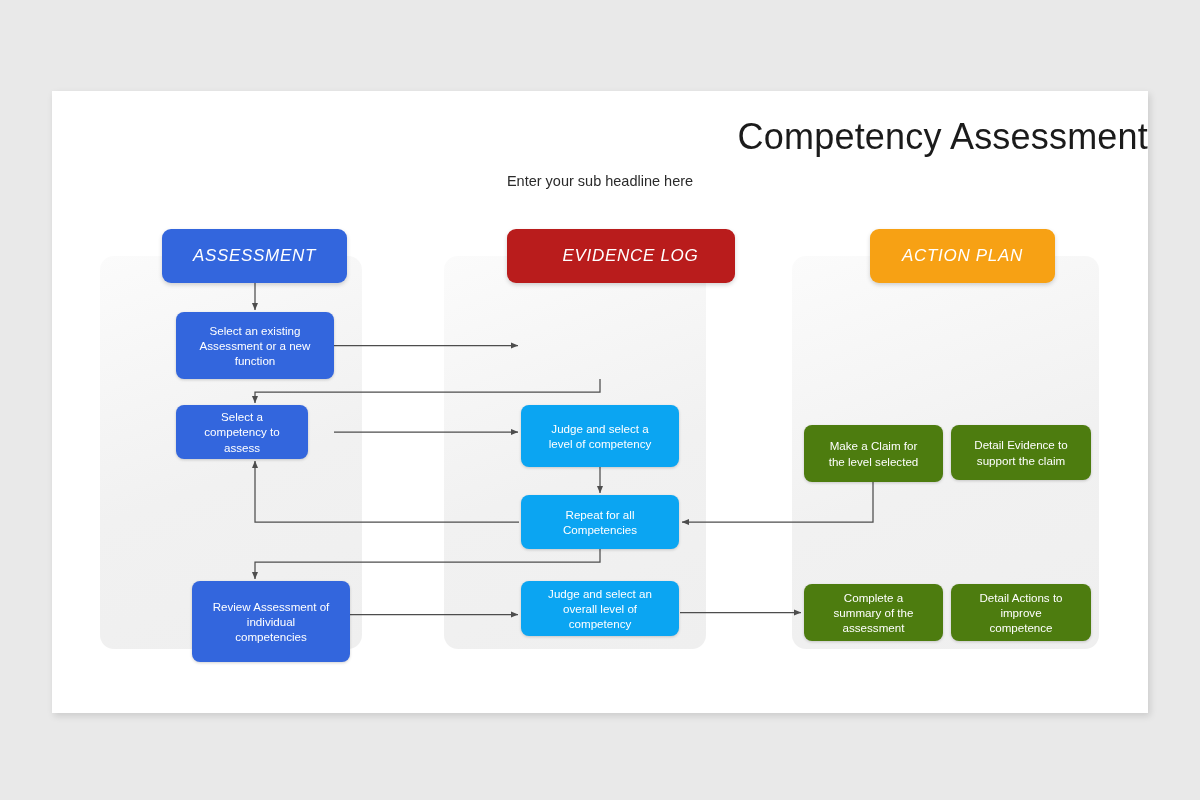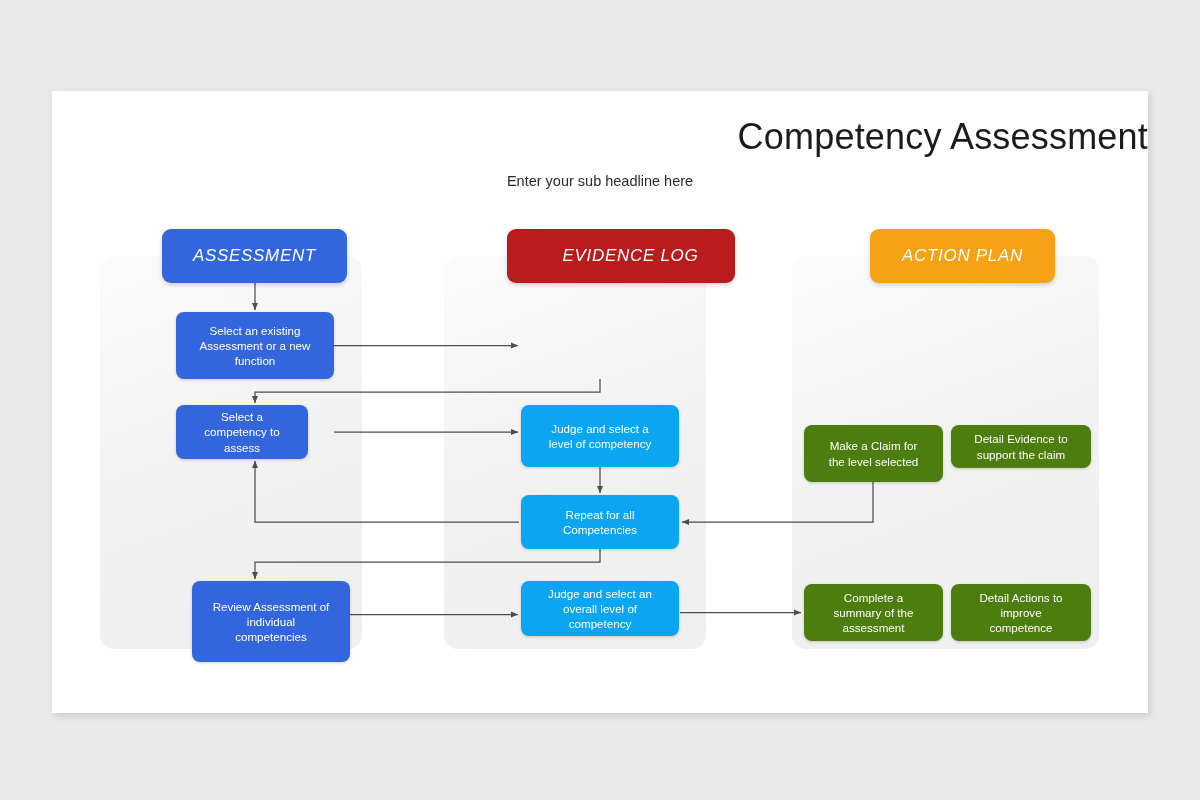--- a/index.html
+++ b/index.html
@@ -108,21 +108,21 @@
   #node-a3 { left: 140px; top: 490px; width: 158px; height: 81px; justify-content: center; }
 
   
   #node-e1 { left: 469px; top: 221px; width: 158px; height: 67px; }
   #node-e2 { left: 469px; top: 314px; width: 158px; height: 62px; }
   #node-e3 { left: 469px; top: 404px; width: 158px; height: 54px; justify-content: flex-end; }
   #node-e4 { left: 469px; top: 490px; width: 158px; height: 55px; }
 
   
   #node-p1 { left: 752px; top: 334px; width: 139px; height: 57px; }
-  #node-p2 { left: 899px; top: 334px; width: 140px; height: 43px; }
+  #node-p2 { left: 899px; top: 334px; width: 140px; height: 55px; }
   #node-p3 { left: 752px; top: 493px; width: 139px; height: 57px; }
   #node-p4 { left: 899px; top: 493px; width: 140px; height: 57px; }
 
   .node span { display: block; }
 </style>
 </head>
 <body>
 
 <div class="slide">
 

